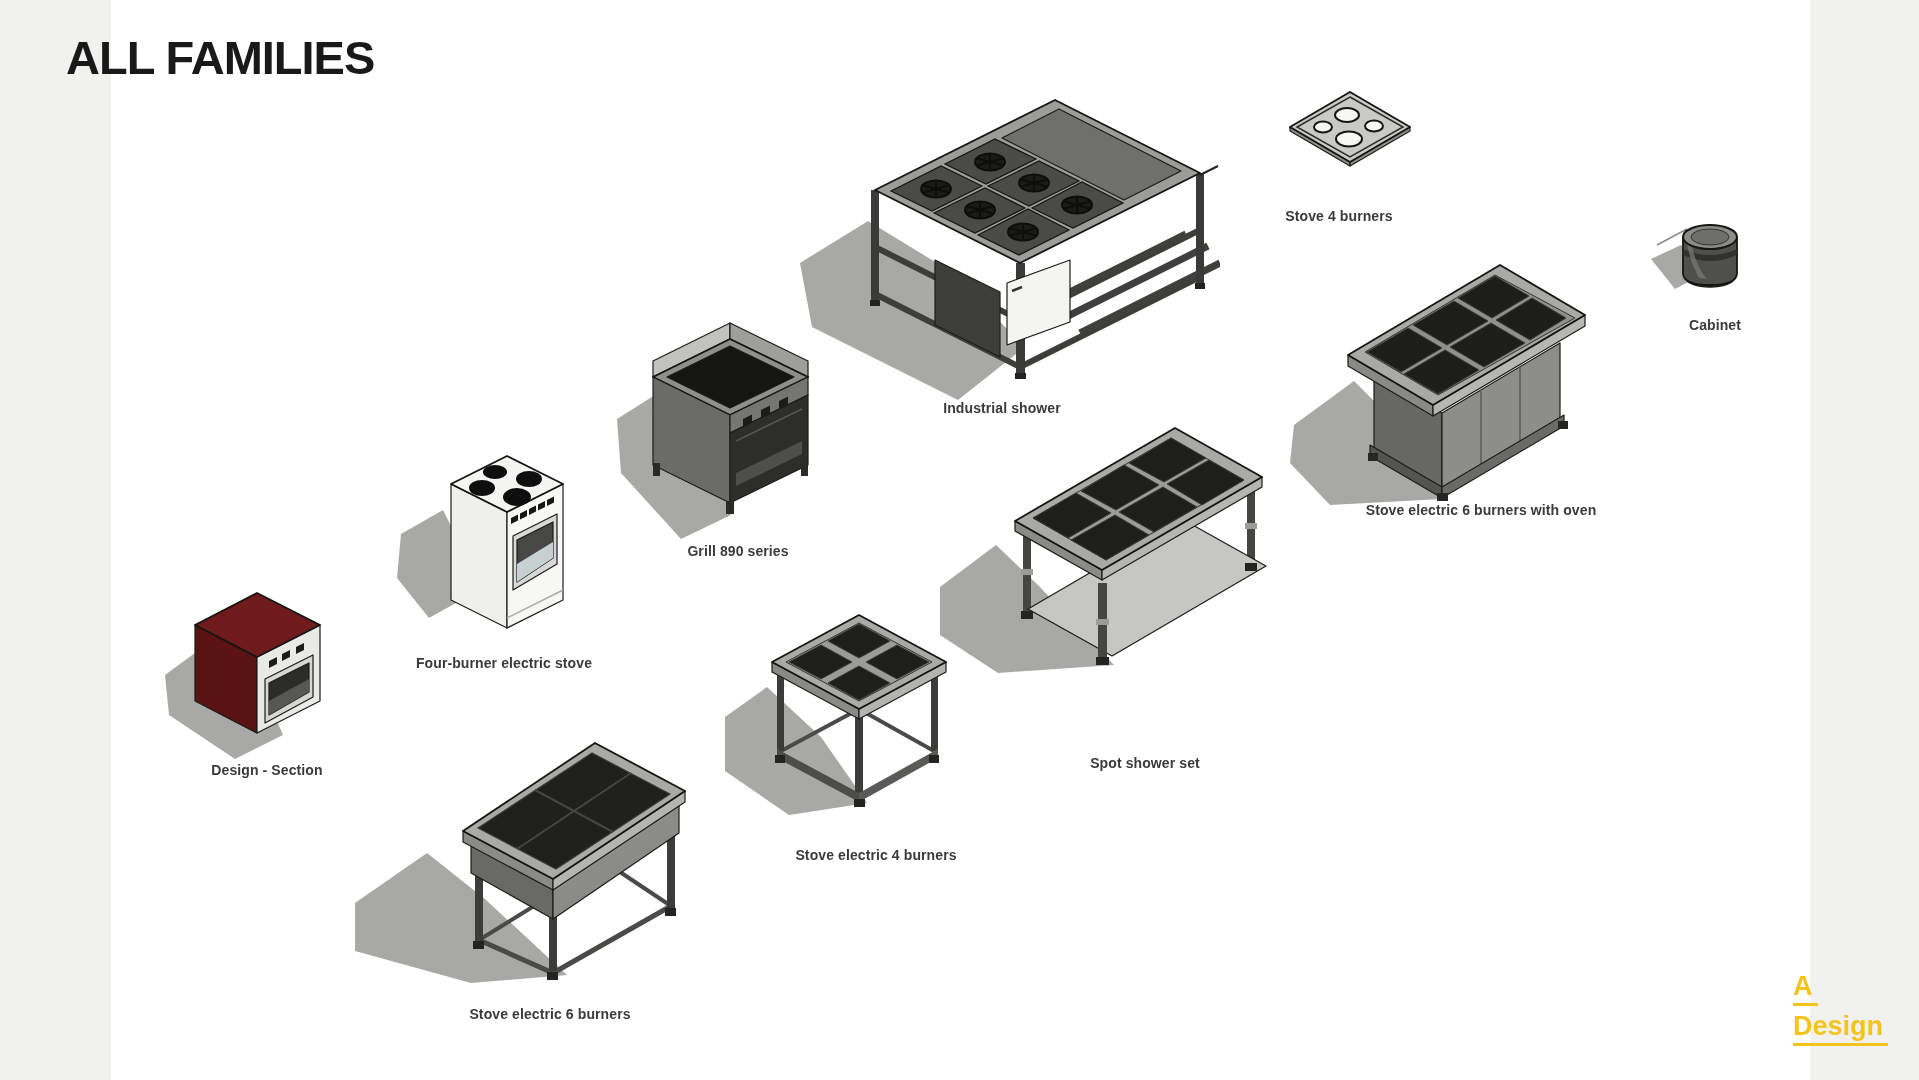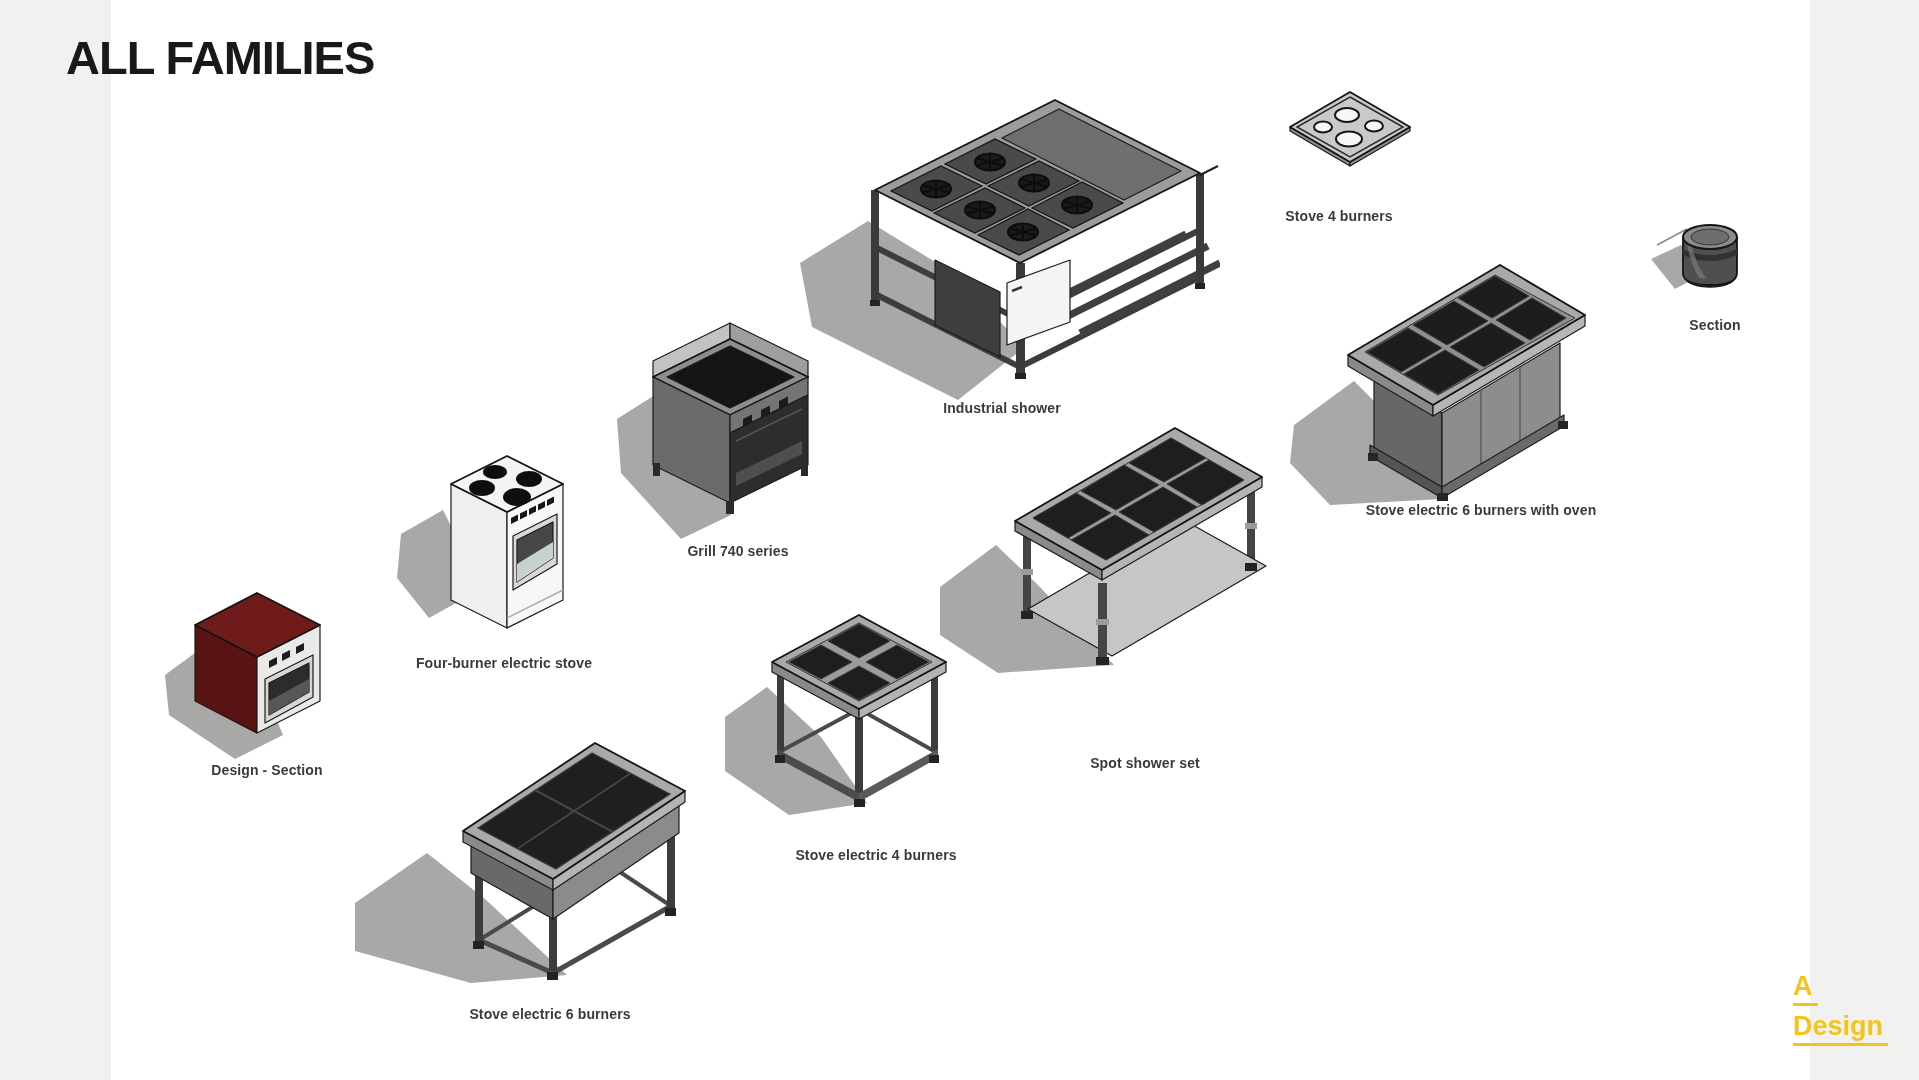--- a/index.html
+++ b/index.html
@@ -258,24 +258,24 @@
       <path d="M198,144 L330,56 L330,67 L198,155 Z" fill="#b4b4b2" class="ol"></path>
       <path d="M108,96 L240,8 L330,56 L198,144 Z" fill="#a9a9a7" class="ol2"></path>
       <path d="M123,93 L237,18 L315,59 L201,134 Z" fill="#1f1f1d" stroke="#3a3a38" stroke-width="1.2"></path>
       <line x1="180" y1="55" x2="258" y2="97" stroke="#454543" stroke-width="2"></line>
       <line x1="162" y1="114" x2="276" y2="38" stroke="#454543" stroke-width="2"></line>
     </svg>
   </div>
 
   <div class="flabel" style="left:267px;top:762px;">Design - Section</div>
   <div class="flabel" style="left:504px;top:655px;">Four-burner electric stove</div>
-  <div class="flabel" style="left:738px;top:543px;">Grill 740 series</div>
+  <div class="flabel" style="left:738px;top:543px;">Grill 890 series</div>
   <div class="flabel" style="left:1002px;top:400px;">Industrial shower</div>
   <div class="flabel" style="left:1339px;top:208px;">Stove 4 burners</div>
-  <div class="flabel" style="left:1715px;top:317px;">Section</div>
+  <div class="flabel" style="left:1715px;top:317px;">Cabinet</div>
   <div class="flabel" style="left:1481px;top:502px;">Stove electric 6 burners with oven</div>
   <div class="flabel" style="left:1145px;top:730px;margin-top:25px;">Spot shower set</div>
   <div class="flabel" style="left:876px;top:847px;">Stove electric 4 burners</div>
   <div class="flabel" style="left:550px;top:1006px;">Stove electric 6 burners</div>
 
   <div id="brand">
     <span class="brand-line">A</span>
     <span class="brand-line">Design</span>
   </div>
 </div>

